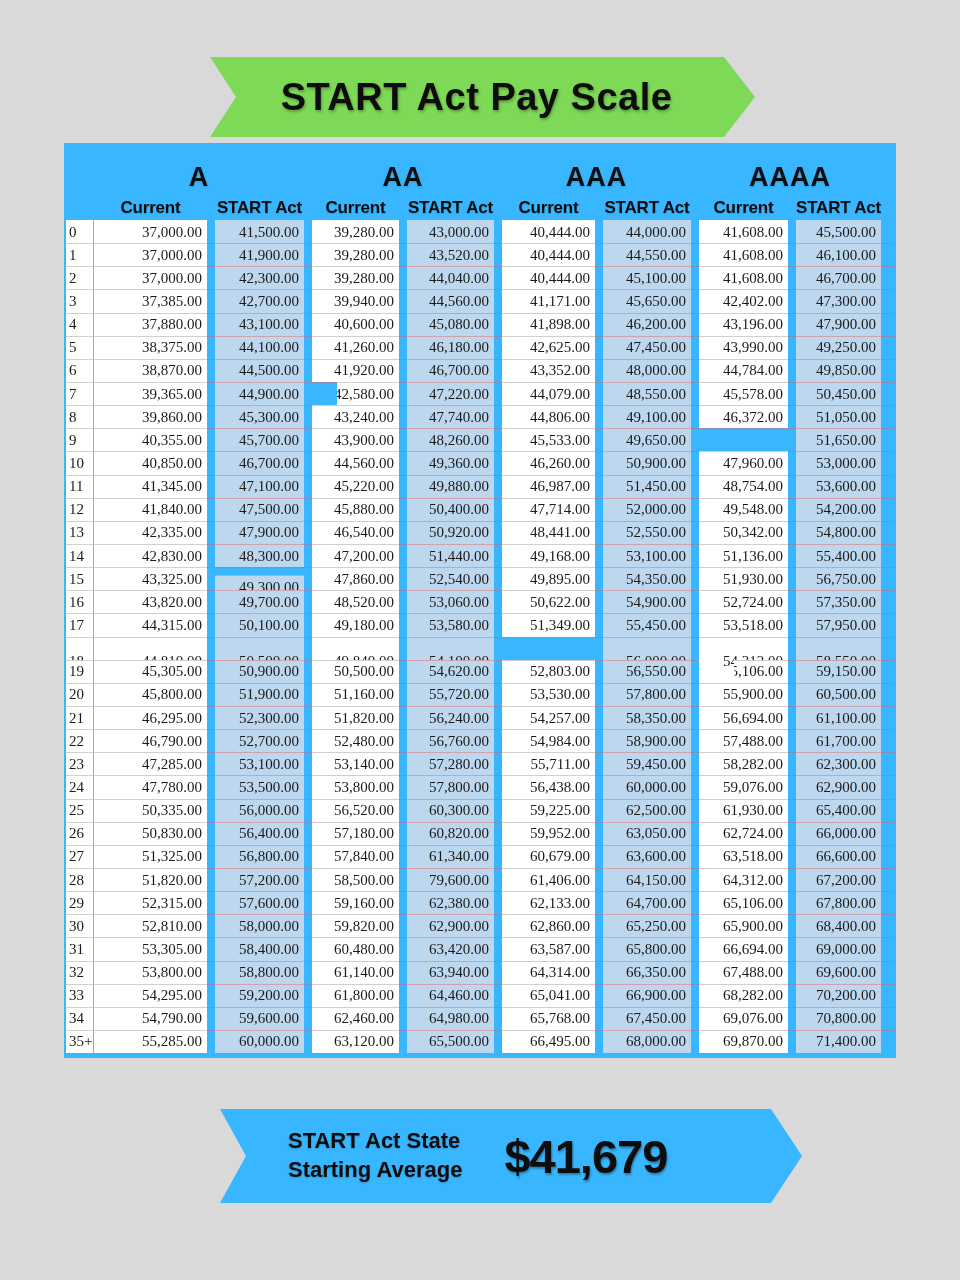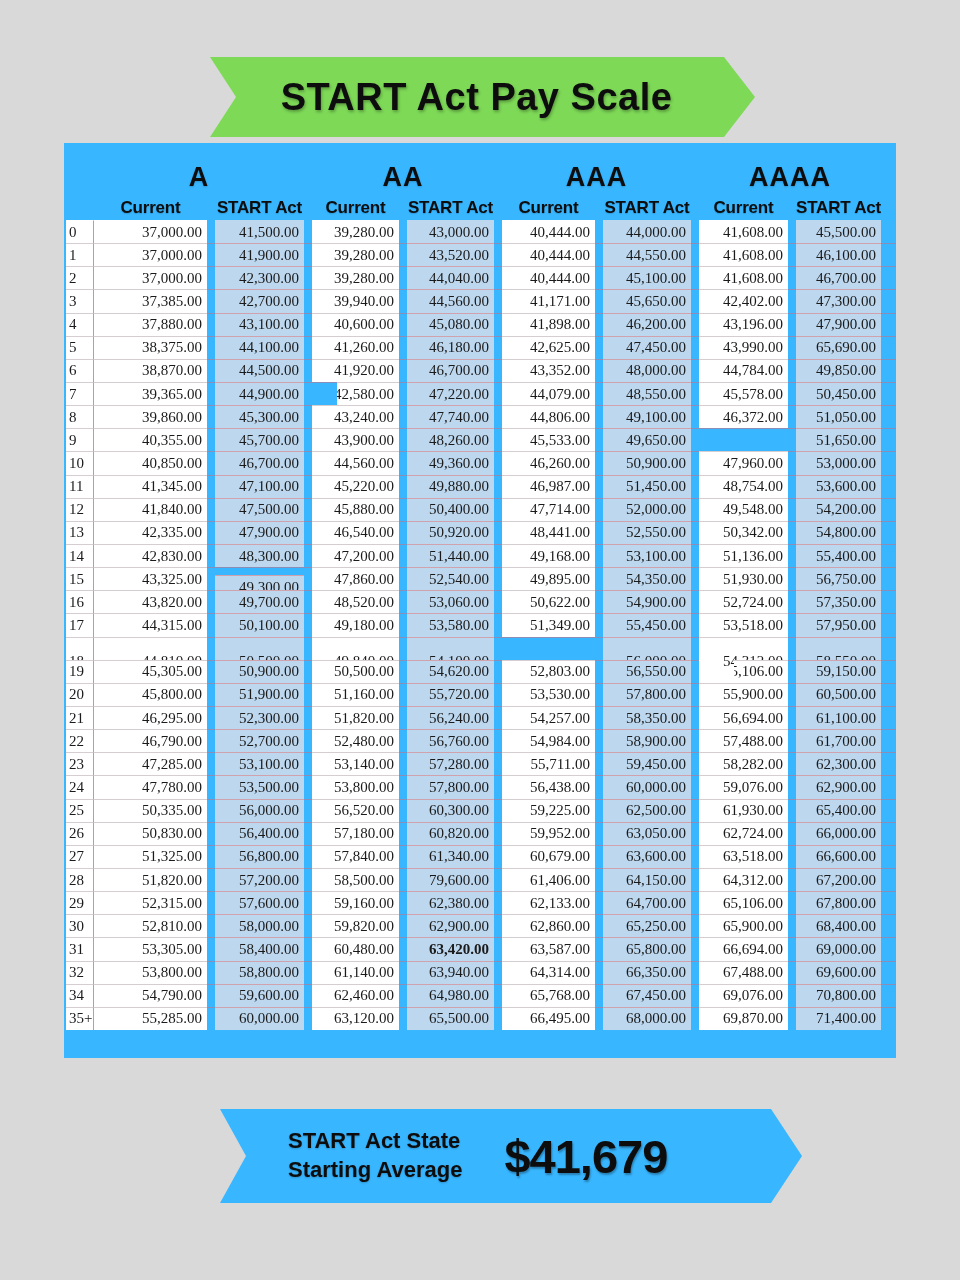--- a/index.html
+++ b/index.html
@@ -162,21 +162,21 @@
       </div>
       <div class="trow body-row">
         <div class="cell lbl" style="grid-column: 1;">5</div>
         <div class="cell val cur" style="grid-column: 2;">38,375.00</div>
         <div class="cell val start" style="grid-column: 4;">44,100.00</div>
         <div class="cell val cur" style="grid-column: 6;">41,260.00</div>
         <div class="cell val start" style="grid-column: 8;">46,180.00</div>
         <div class="cell val cur" style="grid-column: 10;">42,625.00</div>
         <div class="cell val start" style="grid-column: 12;">47,450.00</div>
         <div class="cell val cur" style="grid-column: 14;">43,990.00</div>
-        <div class="cell val start" style="grid-column: 16;">65,690.00</div>
+        <div class="cell val start" style="grid-column: 16;">49,250.00</div>
       </div>
       <div class="trow body-row">
         <div class="cell lbl" style="grid-column: 1;">6</div>
         <div class="cell val cur" style="grid-column: 2;">38,870.00</div>
         <div class="cell val start" style="grid-column: 4;">44,500.00</div>
         <div class="cell val cur" style="grid-column: 6;">41,920.00</div>
         <div class="cell val start" style="grid-column: 8;">46,700.00</div>
         <div class="cell val cur" style="grid-column: 10;">43,352.00</div>
         <div class="cell val start" style="grid-column: 12;">48,000.00</div>
         <div class="cell val cur" style="grid-column: 14;">44,784.00</div>
@@ -444,38 +444,49 @@
         <div class="cell val cur" style="grid-column: 10;">62,860.00</div>
         <div class="cell val start" style="grid-column: 12;">65,250.00</div>
         <div class="cell val cur" style="grid-column: 14;">65,900.00</div>
         <div class="cell val start" style="grid-column: 16;">68,400.00</div>
       </div>
       <div class="trow body-row">
         <div class="cell lbl" style="grid-column: 1;">31</div>
         <div class="cell val cur" style="grid-column: 2;">53,305.00</div>
         <div class="cell val start" style="grid-column: 4;">58,400.00</div>
         <div class="cell val cur" style="grid-column: 6;">60,480.00</div>
-        <div class="cell val start" style="grid-column: 8; font-weight: bold;">63,420.00</div>
+        <div class="cell val start" style="grid-column: 8;">63,420.00</div>
         <div class="cell val cur" style="grid-column: 10;">63,587.00</div>
         <div class="cell val start" style="grid-column: 12;">65,800.00</div>
         <div class="cell val cur" style="grid-column: 14;">66,694.00</div>
         <div class="cell val start" style="grid-column: 16;">69,000.00</div>
       </div>
       <div class="trow body-row">
         <div class="cell lbl" style="grid-column: 1;">32</div>
         <div class="cell val cur" style="grid-column: 2;">53,800.00</div>
         <div class="cell val start" style="grid-column: 4;">58,800.00</div>
         <div class="cell val cur" style="grid-column: 6;">61,140.00</div>
         <div class="cell val start" style="grid-column: 8;">63,940.00</div>
         <div class="cell val cur" style="grid-column: 10;">64,314.00</div>
         <div class="cell val start" style="grid-column: 12;">66,350.00</div>
         <div class="cell val cur" style="grid-column: 14;">67,488.00</div>
         <div class="cell val start" style="grid-column: 16;">69,600.00</div>
       </div>
       <div class="trow body-row">
+        <div class="cell lbl" style="grid-column: 1;">33</div>
+        <div class="cell val cur" style="grid-column: 2;">54,295.00</div>
+        <div class="cell val start" style="grid-column: 4;">59,200.00</div>
+        <div class="cell val cur" style="grid-column: 6;">61,800.00</div>
+        <div class="cell val start" style="grid-column: 8;">64,460.00</div>
+        <div class="cell val cur" style="grid-column: 10;">65,041.00</div>
+        <div class="cell val start" style="grid-column: 12;">66,900.00</div>
+        <div class="cell val cur" style="grid-column: 14;">68,282.00</div>
+        <div class="cell val start" style="grid-column: 16;">70,200.00</div>
+      </div>
+      <div class="trow body-row">
         <div class="cell lbl" style="grid-column: 1;">34</div>
         <div class="cell val cur" style="grid-column: 2;">54,790.00</div>
         <div class="cell val start" style="grid-column: 4;">59,600.00</div>
         <div class="cell val cur" style="grid-column: 6;">62,460.00</div>
         <div class="cell val start" style="grid-column: 8;">64,980.00</div>
         <div class="cell val cur" style="grid-column: 10;">65,768.00</div>
         <div class="cell val start" style="grid-column: 12;">67,450.00</div>
         <div class="cell val cur" style="grid-column: 14;">69,076.00</div>
         <div class="cell val start" style="grid-column: 16;">70,800.00</div>
       </div>

